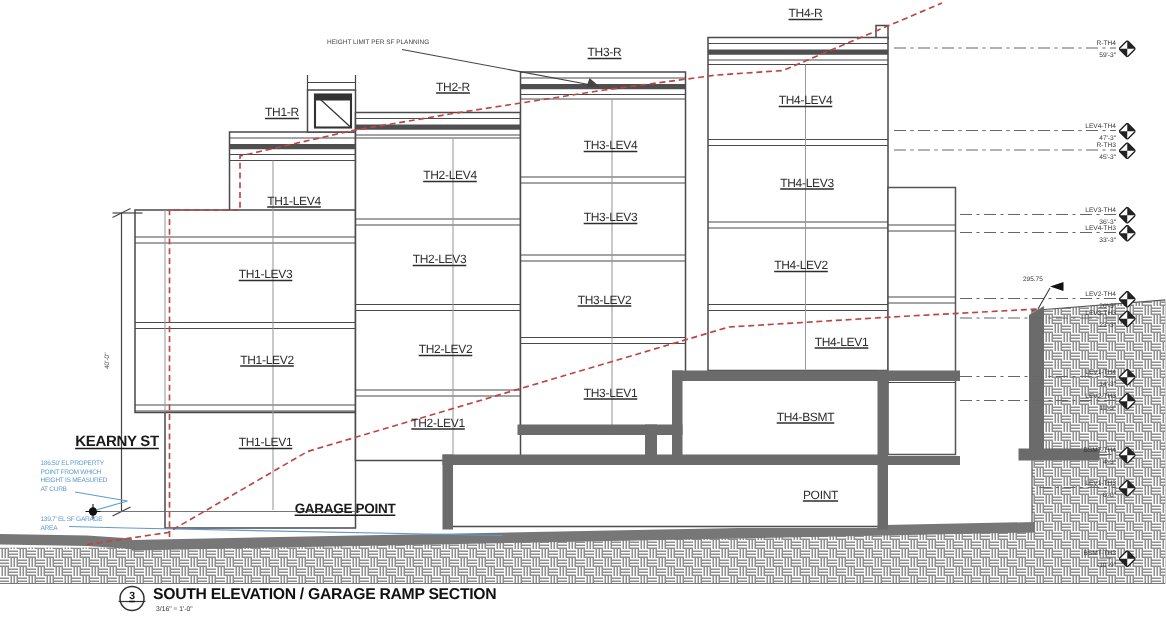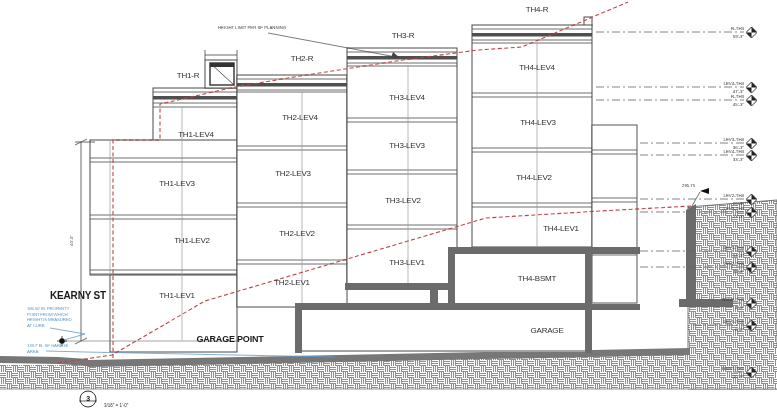--- a/index.html
+++ b/index.html
@@ -1,20 +1,20 @@
 <!DOCTYPE html>
 <html><head>
 <meta charset="utf-8">
 <style>
   html,body{margin:0;padding:0;background:#fff;}
   #canvas{position:relative;width:777px;height:412px;background:#fff;overflow:hidden;
           font-family:"Liberation Sans",sans-serif;}
   svg{position:absolute;left:0;top:0;}
   .lbl{position:absolute;color:#2e2e2e;font-size:8px;letter-spacing:-0.2px;white-space:nowrap;}
-  .c{transform:translate(-50%,-50%);}
+  .c{transform:translate(-50%,-50%);text-decoration:underline;}
   .bold{font-weight:bold;color:#1a1a1a;}
   .tiny{font-size:4.3px;letter-spacing:0;}
   .blue{color:#5f9bcf;font-size:4.4px;line-height:5.6px;}
   .blue span{display:block;}
   .marker-label{position:absolute;width:62px;text-align:right;font-size:4.4px;line-height:5px;color:#333;}
   .marker-label .elev{display:block;margin-top:2.5px;}
   .marker-label .nm{display:block;}
   .datum{position:absolute;width:11px;height:11px;}
   .rot{transform:rotate(-90deg);transform-origin:center;}
   .title-text{position:absolute;font-weight:bold;font-size:10.5px;color:#111;letter-spacing:-0.2px;}
@@ -167,21 +167,21 @@
 
   <g stroke="#333" fill="none">
     <circle cx="88" cy="399" r="8"></circle>
     <line x1="79" y1="401" x2="97" y2="401" stroke-width="0.8"></line>
   </g>
 </svg>
 
 <div class="lbl c" style="left:188px;top:75px">TH1-R</div>
 <div class="lbl c" style="left:196px;top:134px">TH1-LEV4</div>
 <div class="lbl c" style="left:177px;top:183px">TH1-LEV3</div>
-<div class="lbl c" style="left:192px;top:240px">TH1-LEV2</div>
+<div class="lbl c" style="left:178px;top:240px">TH1-LEV2</div>
 <div class="lbl c" style="left:177px;top:295px">TH1-LEV1</div>
 
 <div class="lbl c" style="left:302px;top:58px">TH2-R</div>
 <div class="lbl c" style="left:300px;top:117px">TH2-LEV4</div>
 <div class="lbl c" style="left:293px;top:173px">TH2-LEV3</div>
 <div class="lbl c" style="left:297px;top:233px">TH2-LEV2</div>
 <div class="lbl c" style="left:292px;top:282px">TH2-LEV1</div>
 
 <div class="lbl c" style="left:403px;top:35px">TH3-R</div>
 <div class="lbl c" style="left:407px;top:97px">TH3-LEV4</div>
@@ -189,21 +189,21 @@
 <div class="lbl c" style="left:403px;top:200px">TH3-LEV2</div>
 <div class="lbl c" style="left:407px;top:262px">TH3-LEV1</div>
 
 <div class="lbl c" style="left:537px;top:9px">TH4-R</div>
 <div class="lbl c" style="left:537px;top:67px">TH4-LEV4</div>
 <div class="lbl c" style="left:538px;top:122px">TH4-LEV3</div>
 <div class="lbl c" style="left:534px;top:177px">TH4-LEV2</div>
 <div class="lbl c" style="left:561px;top:228px">TH4-LEV1</div>
 <div class="lbl c" style="left:537px;top:278px">TH4-BSMT</div>
 
-<div class="lbl c" style="left:547px;top:330px">GARAGE</div>
+<div class="lbl c" style="left:547px;top:330px">POINT</div>
 <div class="lbl c bold kearny" style="left:78px;top:295px">KEARNY ST</div>
 <div class="lbl c bold ramp-lbl" style="left:230px;top:339px">GARAGE POINT</div>
 
 <div class="lbl tiny" style="left:218px;top:25px;color:#444">HEIGHT LIMIT PER SF PLANNING</div>
 
 <div class="lbl tiny rot" style="left:66px;top:238px;color:#444">40'-0"</div>
 
 <div class="lbl blue" style="left:27px;top:306px">
   <span>186.50' EL PROPERTY</span>
   <span>POINT FROM WHICH</span>
@@ -309,15 +309,16 @@
 <svg class="datum" style="left:746px;top:320px" viewBox="0 0 12 12">
       <path d="M6,0 L12,6 L6,12 L0,6 Z" fill="#fff" stroke="#222" stroke-width="1"></path>
       <path d="M6,0 L12,6 L6,6 Z M6,6 L0,6 L6,12 Z" fill="#222"></path>
     </svg>
 <svg class="datum" style="left:746px;top:367px" viewBox="0 0 12 12">
       <path d="M6,0 L12,6 L6,12 L0,6 Z" fill="#fff" stroke="#222" stroke-width="1"></path>
       <path d="M6,0 L12,6 L6,6 Z M6,6 L0,6 L6,12 Z" fill="#222"></path>
     </svg>
 
 <div class="lbl c" style="left:88px;top:398px;font-size:7px;color:#111;font-weight:bold">3</div>
+<div class="title-text" style="left:102px;top:390px">SOUTH ELEVATION / GARAGE RAMP SECTION</div>
 <div class="scale-text" style="left:104px;top:403px">3/16" = 1'-0"</div>
 
 </div>
 
 </body></html>

